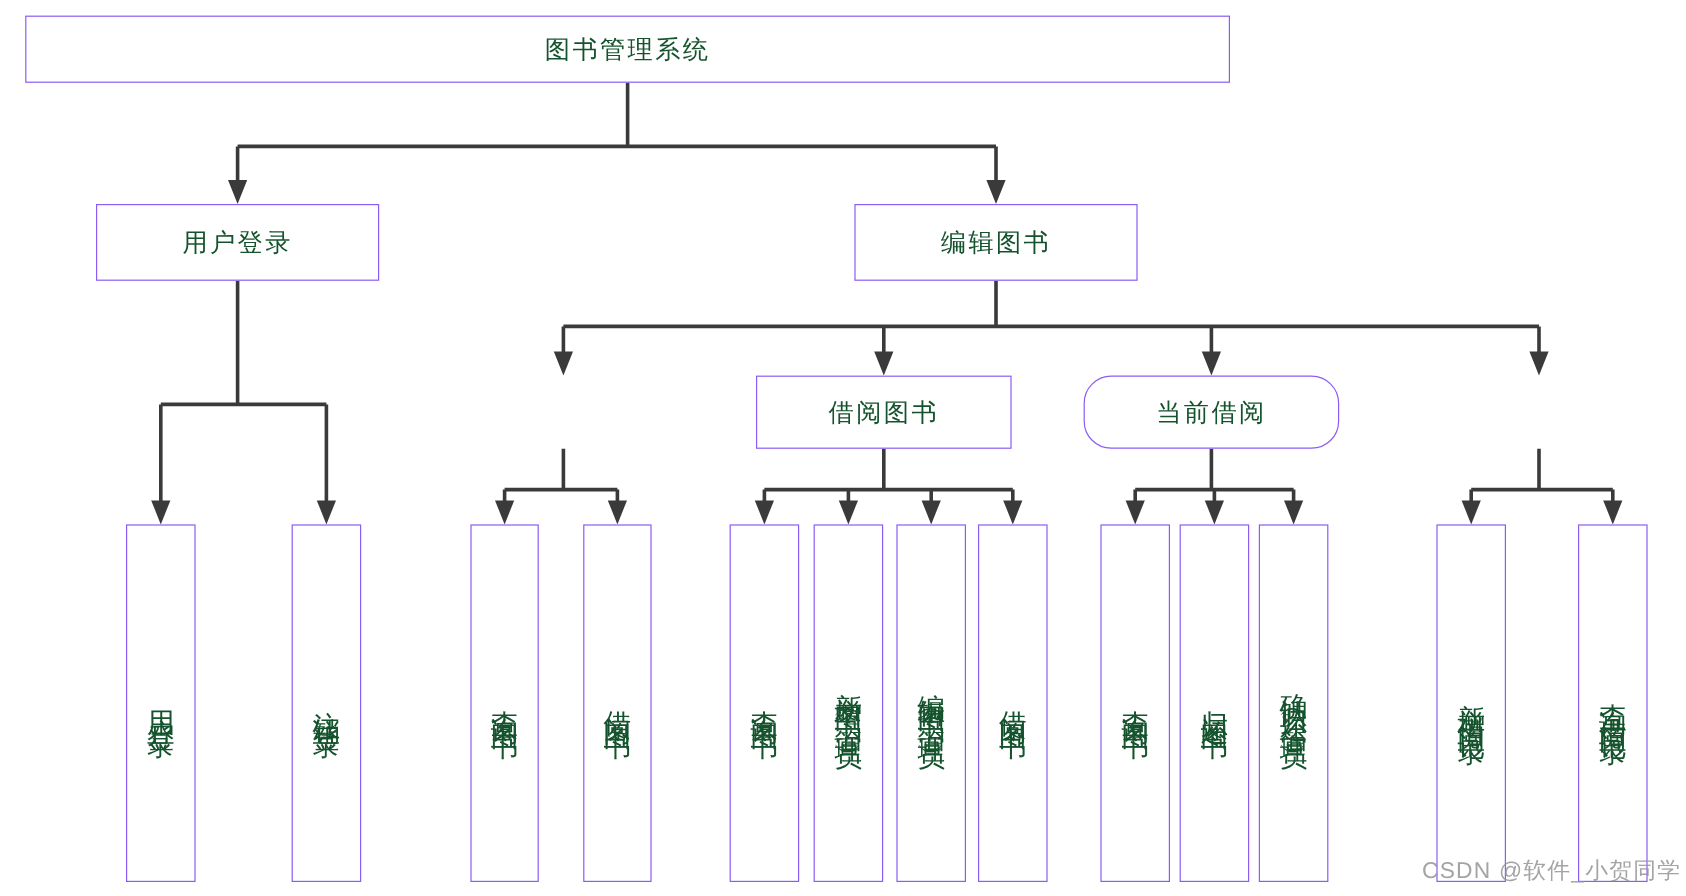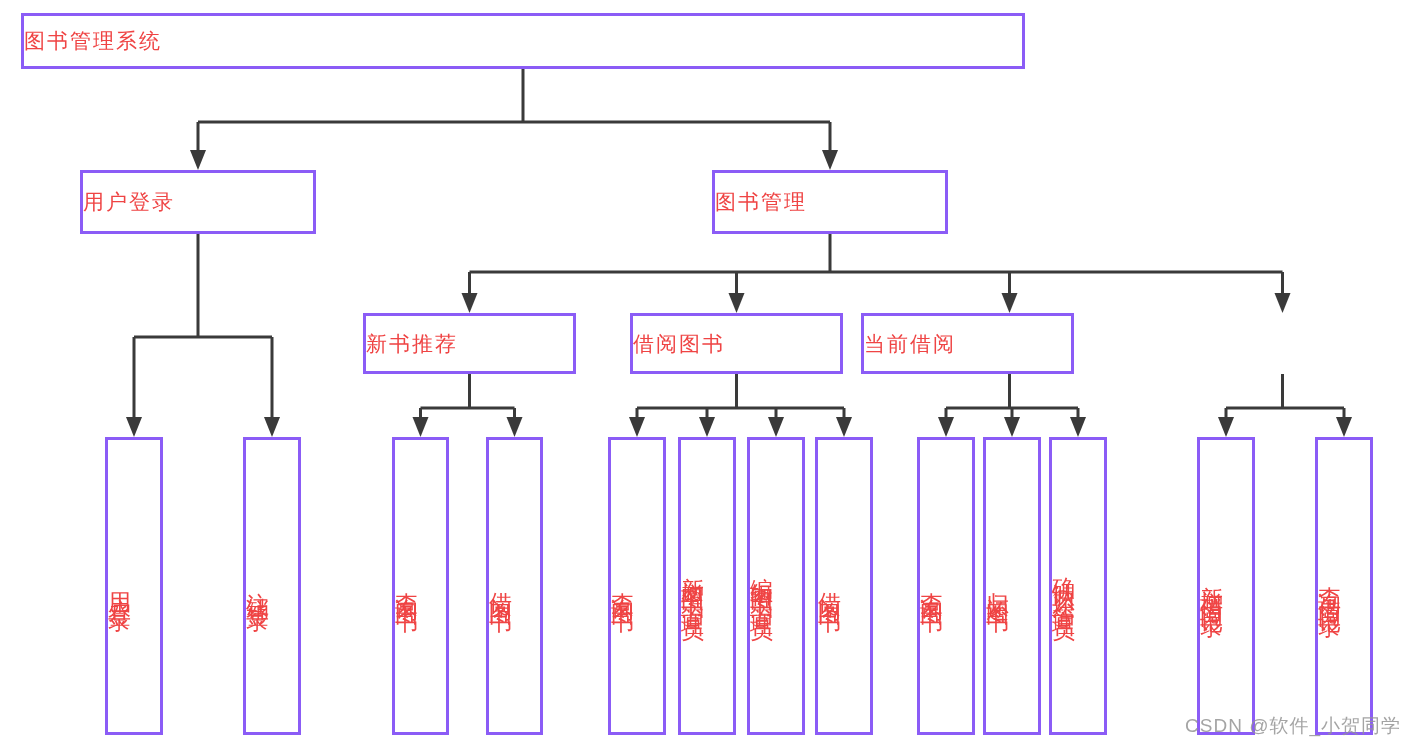--- a/index.html
+++ b/index.html
@@ -14,43 +14,44 @@
   #wires {
     position: absolute;
     left: 0; top: 0;
     width: 1405px; height: 747px;
   }
   #wires path { stroke: #3a3a3a; stroke-width: 3; fill: none; }
   #wires polygon { fill: #3a3a3a; stroke: none; }
   .box {
     position: absolute;
     box-sizing: border-box;
-    border: 3px solid #8b5cf6;
+    border: 1px solid #8b5cf6;
     background: #ffffff;
-    color: #ef4444;
+    color: #14532d;
     display: flex;
     align-items: center;
+    justify-content: center;
     text-align: center;
   }
   .h-label { font-size: 21px; letter-spacing: 2px; white-space: nowrap; }
   .v-label {
     writing-mode: vertical-rl;
     text-orientation: mixed;
     font-size: 23px;
     letter-spacing: 6px;
     line-height: 1;
     white-space: nowrap;
   }
   .root  { left: 21px;  top: 13px;  width: 1004px; height: 56px; }
   .l2a   { left: 80px;  top: 170px; width: 236px;  height: 64px; }
   .l2b   { left: 712px; top: 170px; width: 236px;  height: 64px; }
   .l3    { top: 313px; width: 213px; height: 61px; }
   .l3a   { left: 363px; }
   .l3b   { left: 630px; }
-  .l3c   { left: 861px; }
+  .l3c   { left: 903px; border-radius: 23px; }
   .l3d   { left: 1176px; }
   .leaf  { top: 437px; width: 58px; height: 298px; }
   .g1a { left: 105px; }  .g1b { left: 243px; }
   .g2a { left: 392px; width: 57px; }  .g2b { left: 486px; width: 57px; }
   .g3a { left: 608px; }  .g3b { left: 678px; }  .g3c { left: 747px; }  .g3d { left: 815px; }
   .g4a { left: 917px; }  .g4b { left: 983px; }  .g4c { left: 1049px; }
   .g5a { left: 1197px; } .g5b { left: 1315px; }
   .watermark {
     position: absolute;
     right: 4px;
@@ -117,26 +118,23 @@
   </svg>
 
   <div class="box root">
     <span class="h-label">图书管理系统</span>
   </div>
 
   <div class="box l2a">
     <span class="h-label">用户登录</span>
   </div>
   <div class="box l2b">
-    <span class="h-label">图书管理</span>
+    <span class="h-label">编辑图书</span>
   </div>
 
-  <div class="box l3 l3a">
-    <span class="h-label">新书推荐</span>
-  </div>
   <div class="box l3 l3b">
     <span class="h-label">借阅图书</span>
   </div>
   <div class="box l3 l3c">
     <span class="h-label">当前借阅</span>
   </div>
 
   <div class="box leaf g1a">
     <span class="v-label">用户登录</span>
   </div>

